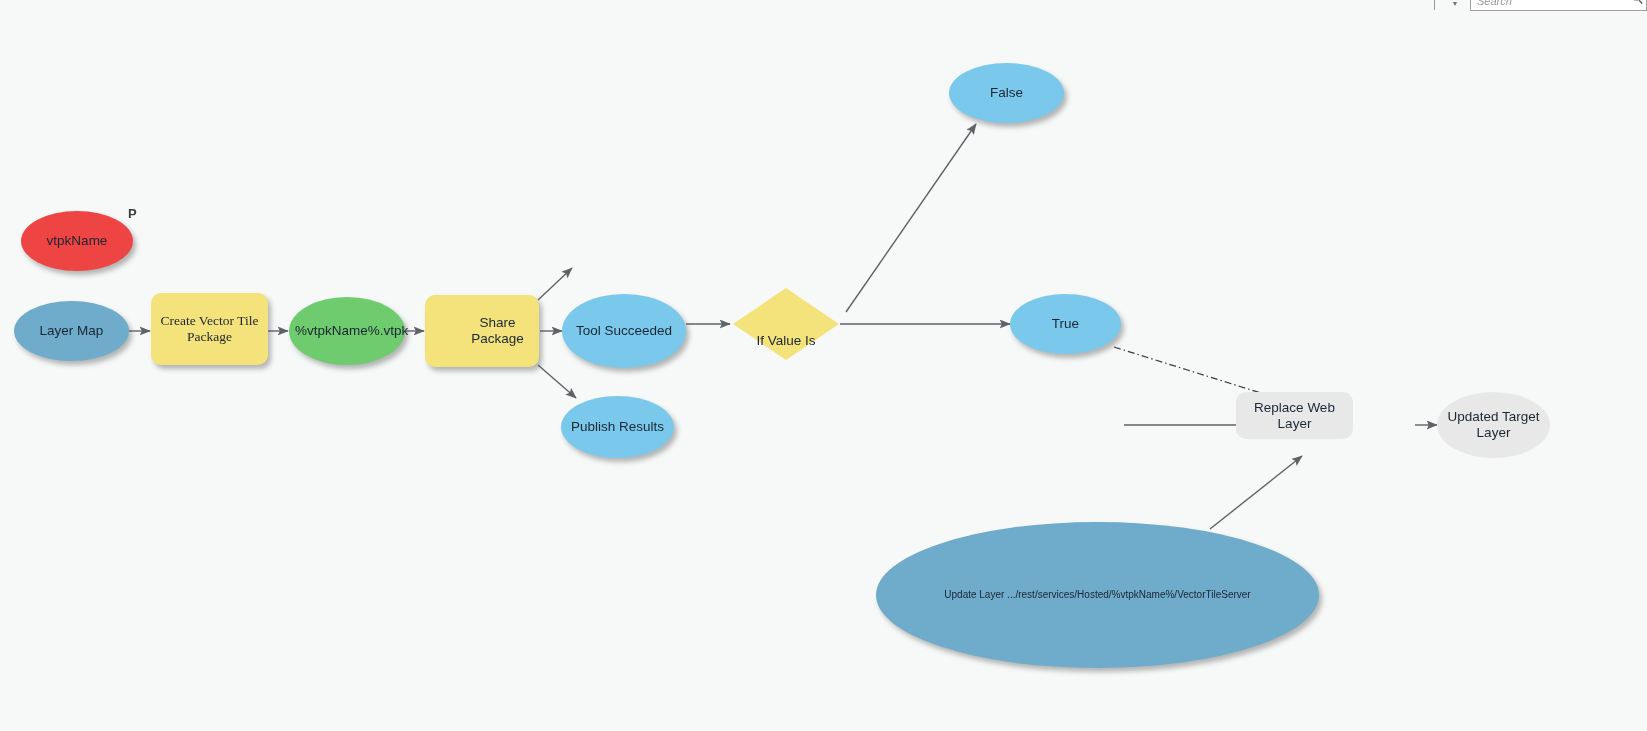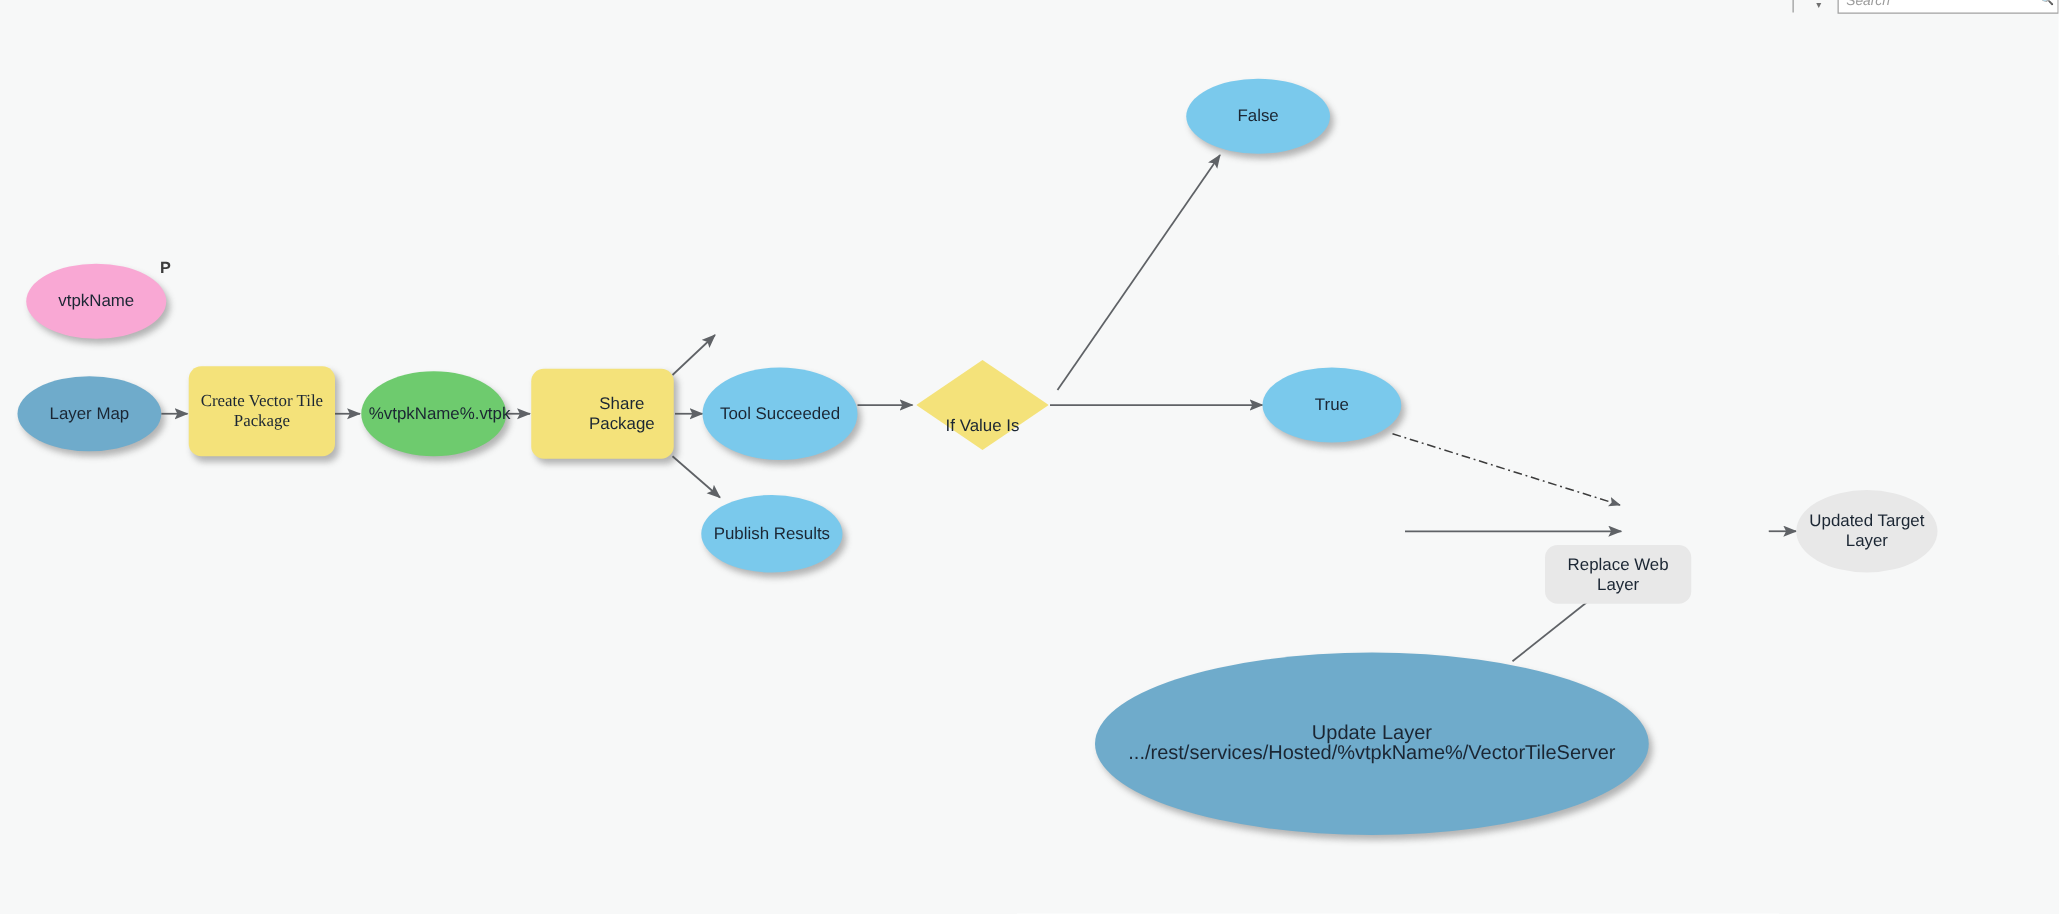--- a/index.html
+++ b/index.html
@@ -96,21 +96,21 @@
   }
   .shadowed {
     box-shadow: 3px 4px 5px rgba(70,70,70,0.38);
   }
   .node .lbl {
     display: block;
     width: 100%;
   }
 
   
-  .c-param      { background: #f9a8d4; }   
+  .c-param      { background: #ef4444; }   
   .c-input      { background: #6fabcb; }   
   .c-derived    { background: #7ac9ec; }   
   .c-green      { background: #6ecb6e; }   
   .c-tool       { background: #f4e27a; }   
   .c-notready   { background: #e8e8e8; }   
 
   
   .diamond {
     position: absolute;
     width: 106px;
@@ -228,25 +228,25 @@
 
   <div class="node ellipse shadowed c-derived" style="left:949px; top:63px; width:115px; height:60px;">
     <span class="lbl">False</span>
   </div>
 
   <div class="node ellipse shadowed c-derived" style="left:1010px; top:294px; width:111px; height:60px;justify-content:flex-end;">
     <span class="lbl">True</span>
   </div>
 
 
-  <div class="node ellipse shadowed c-input" style="left:876px; top:522px; width:443px; height:146px; font-size:16px;text-align:center;">
+  <div class="node ellipse shadowed c-input" style="left:876px; top:522px; width:443px; height:146px; font-size:10px;text-align:center;">
     <span class="lbl">Update Layer .../rest/services/Hosted/%vtpkName%/VectorTileServer</span>
   </div>
 
-  <div class="node rounded c-notready" style="left:1236px; top:392px; width:117px; height:47px;margin-top:44px;">
+  <div class="node rounded c-notready" style="left:1236px; top:392px; width:117px; height:47px;">
     <span class="lbl">Replace Web Layer</span>
   </div>
 
   <div class="node ellipse c-notready" style="left:1437px; top:392px; width:113px; height:66px;">
     <span class="lbl">Updated Target Layer</span>
   </div>
 
 </div>
 
 </body></html>

